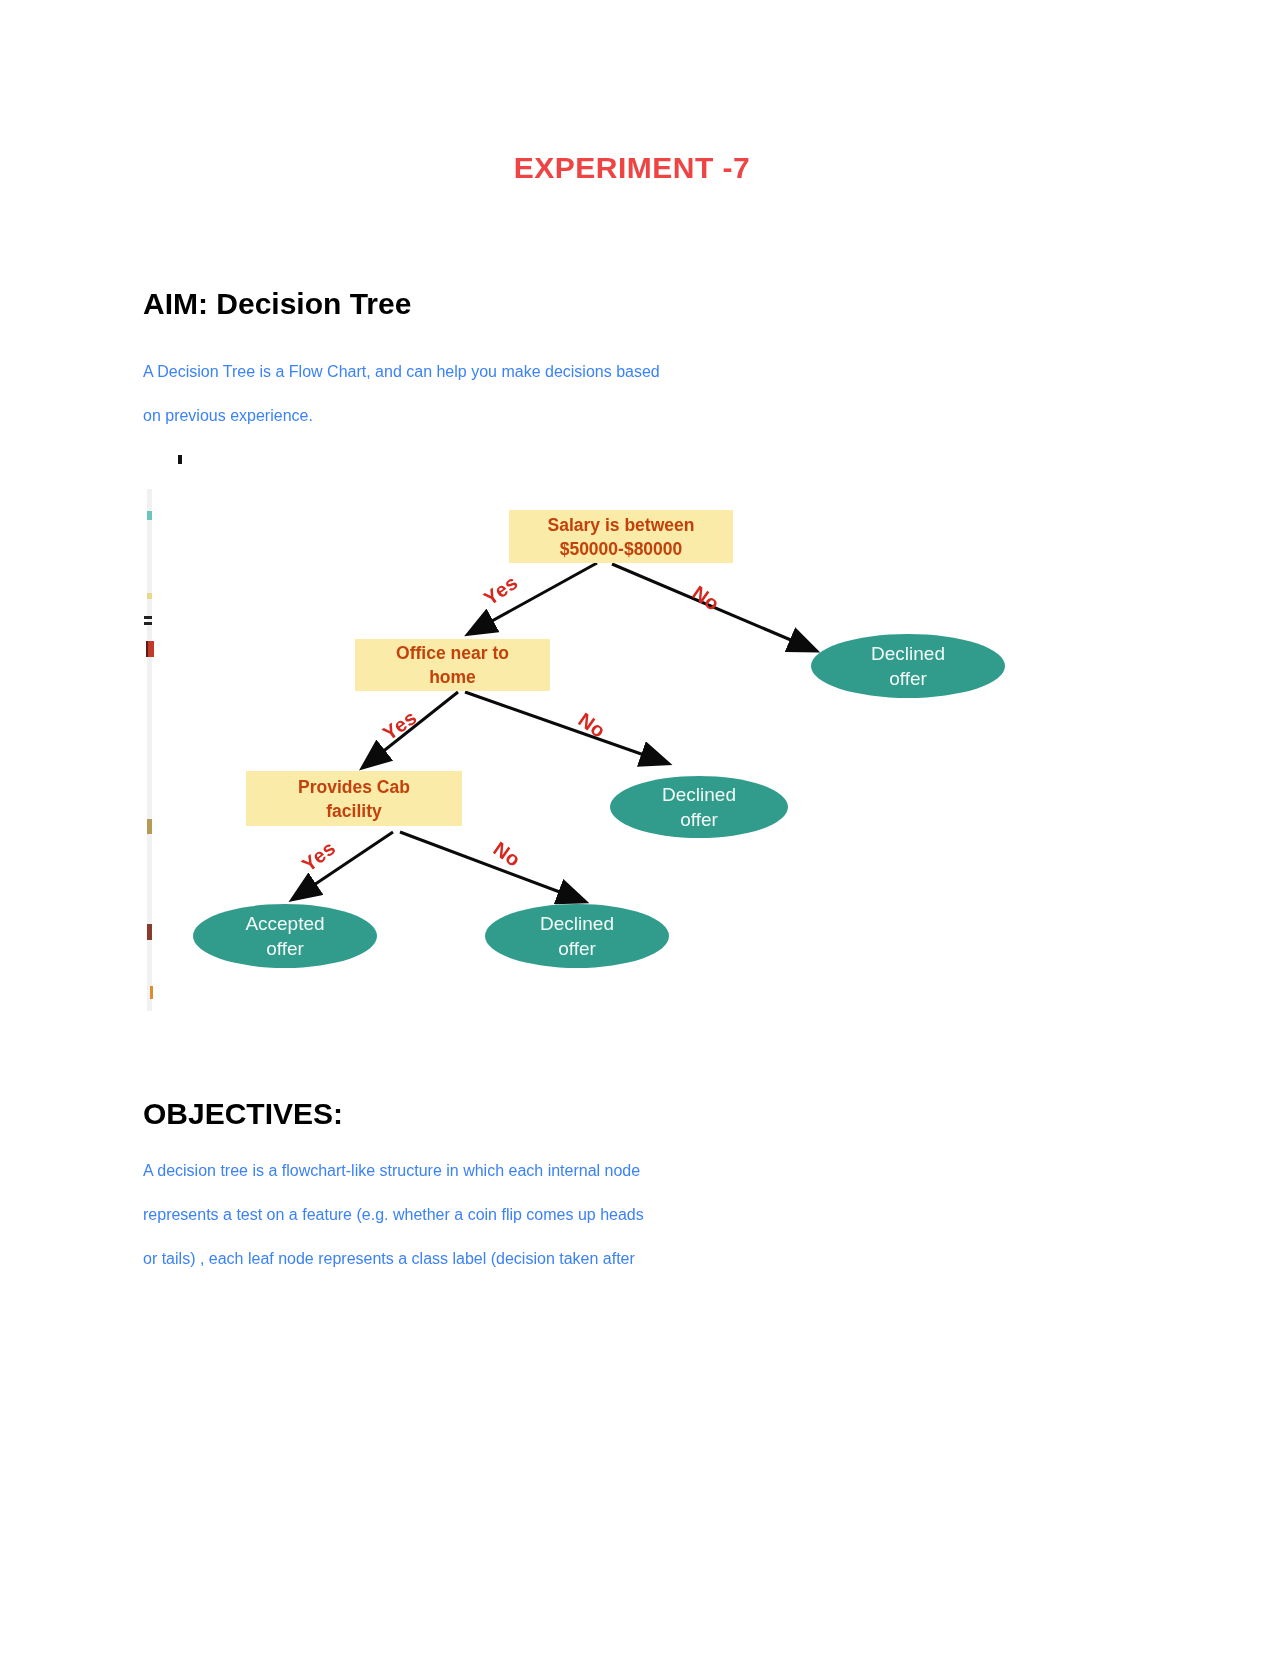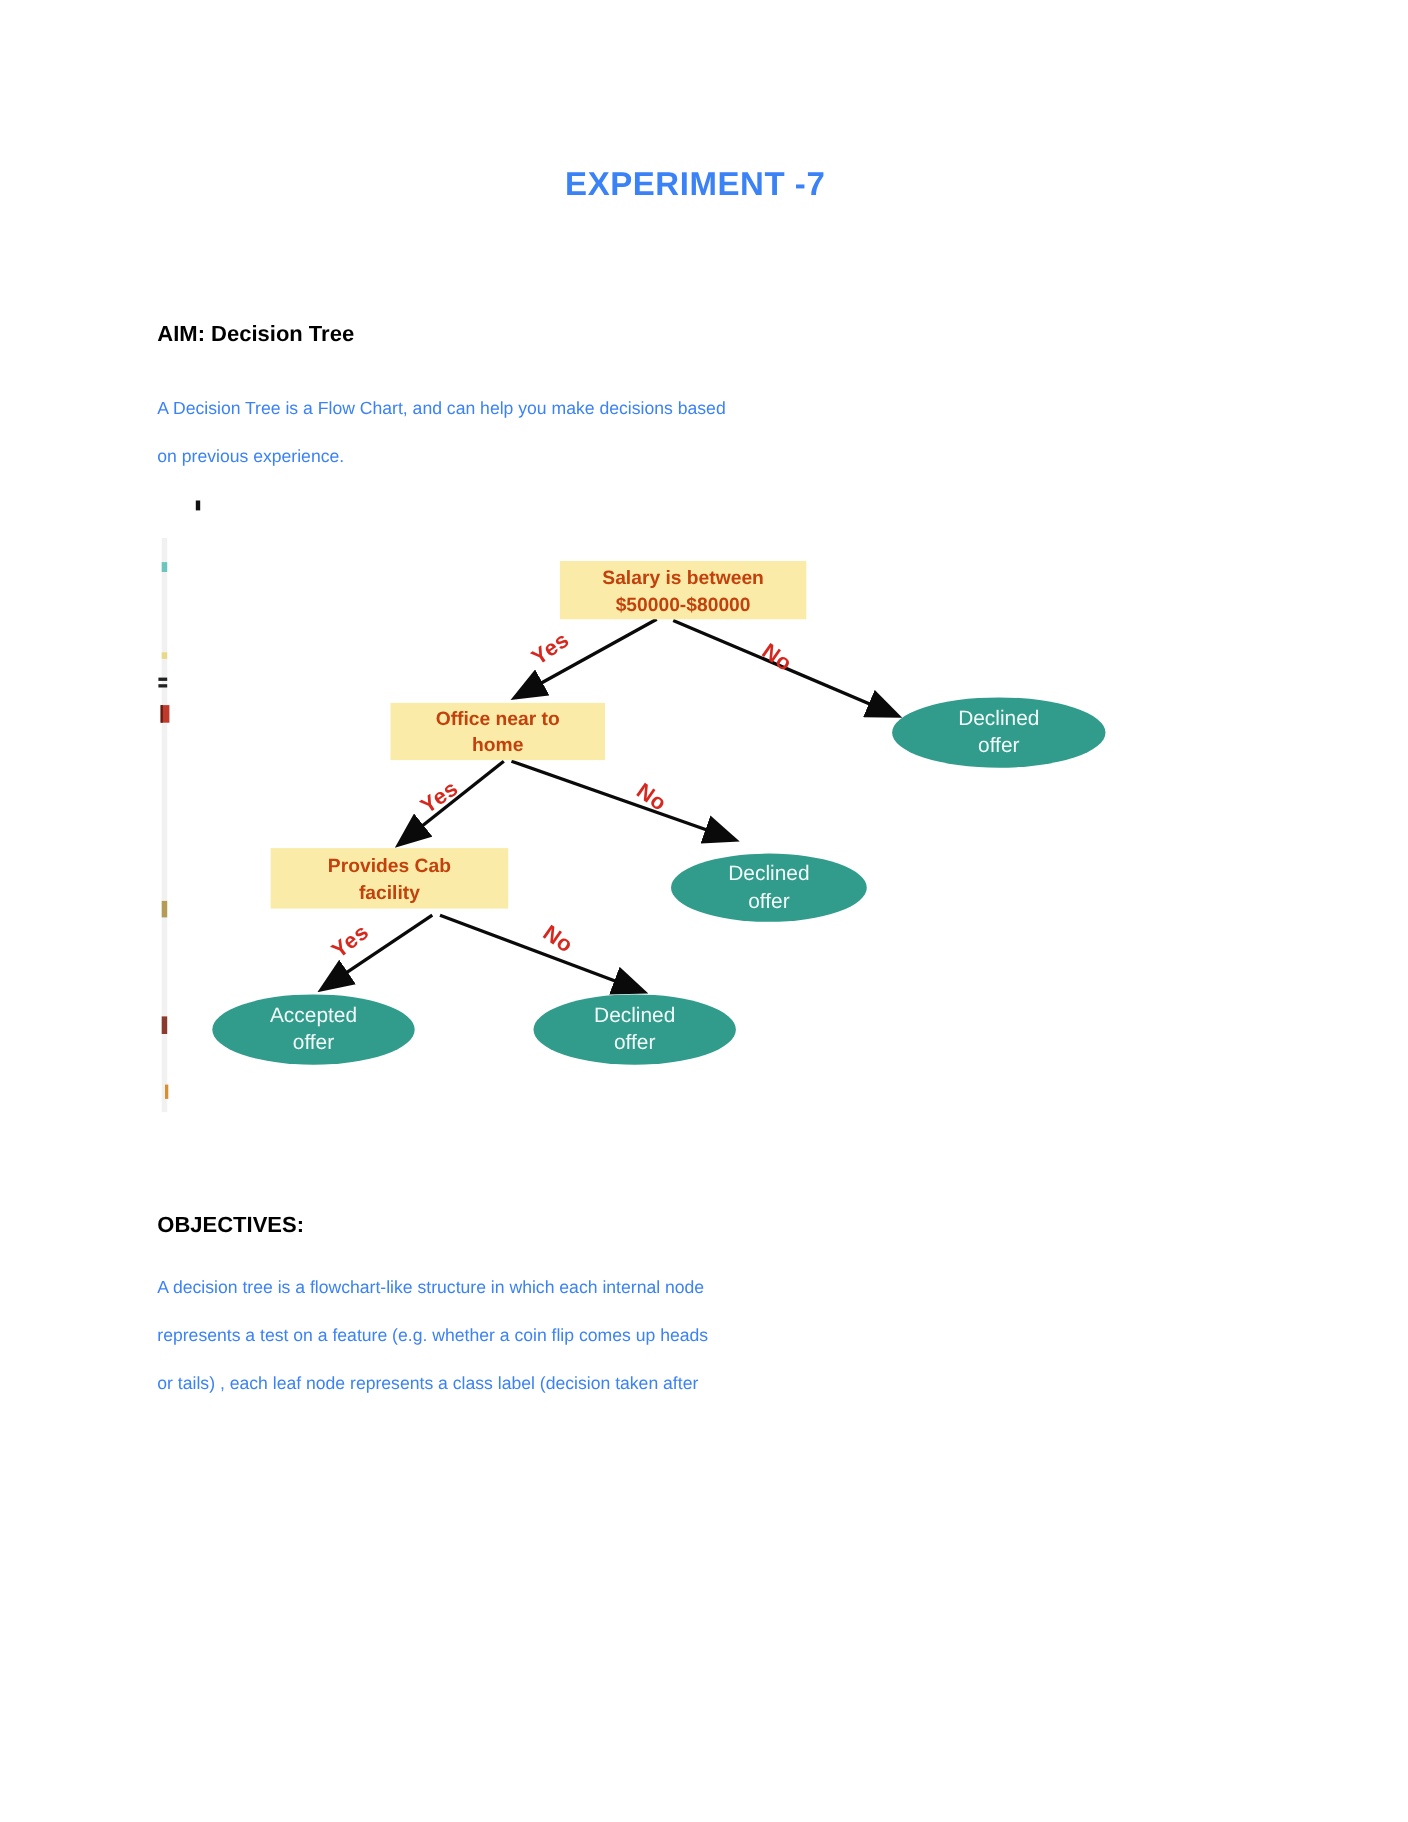--- a/index.html
+++ b/index.html
@@ -2,24 +2,24 @@
 <html><head>
 <meta charset="utf-8">
 <style>
   html,body{margin:0;padding:0;}
   body{
     width:1280px;height:1656px;background:#ffffff;overflow:hidden;
     font-family:"Liberation Sans", sans-serif;color:#111;position:relative;
   }
   .title{
     margin:148px 16px 0 0;text-align:center;font-size:30px;line-height:40px;
-    font-weight:bold;color:#3b82f6;letter-spacing:.5px;
+    font-weight:bold;color:#ef4444;letter-spacing:.5px;
   }
   .heading{
-    margin:100px 0 0 143px;font-size:20px;line-height:32px;font-weight:bold;color:#000;
+    margin:100px 0 0 143px;font-size:30px;line-height:32px;font-weight:bold;color:#000;
   }
   .heading.objectives{margin-top:82px;}
   .para{
     margin:30px 137px 0 143px;font-size:16px;line-height:44px;color:#3b82f6;
     white-space:pre-line;
   }
   .para.p2{margin-top:18px;}
   .para.p3{margin-top:19px;}
   
   .figure{position:relative;width:1280px;height:565px;margin-top:13px;}

